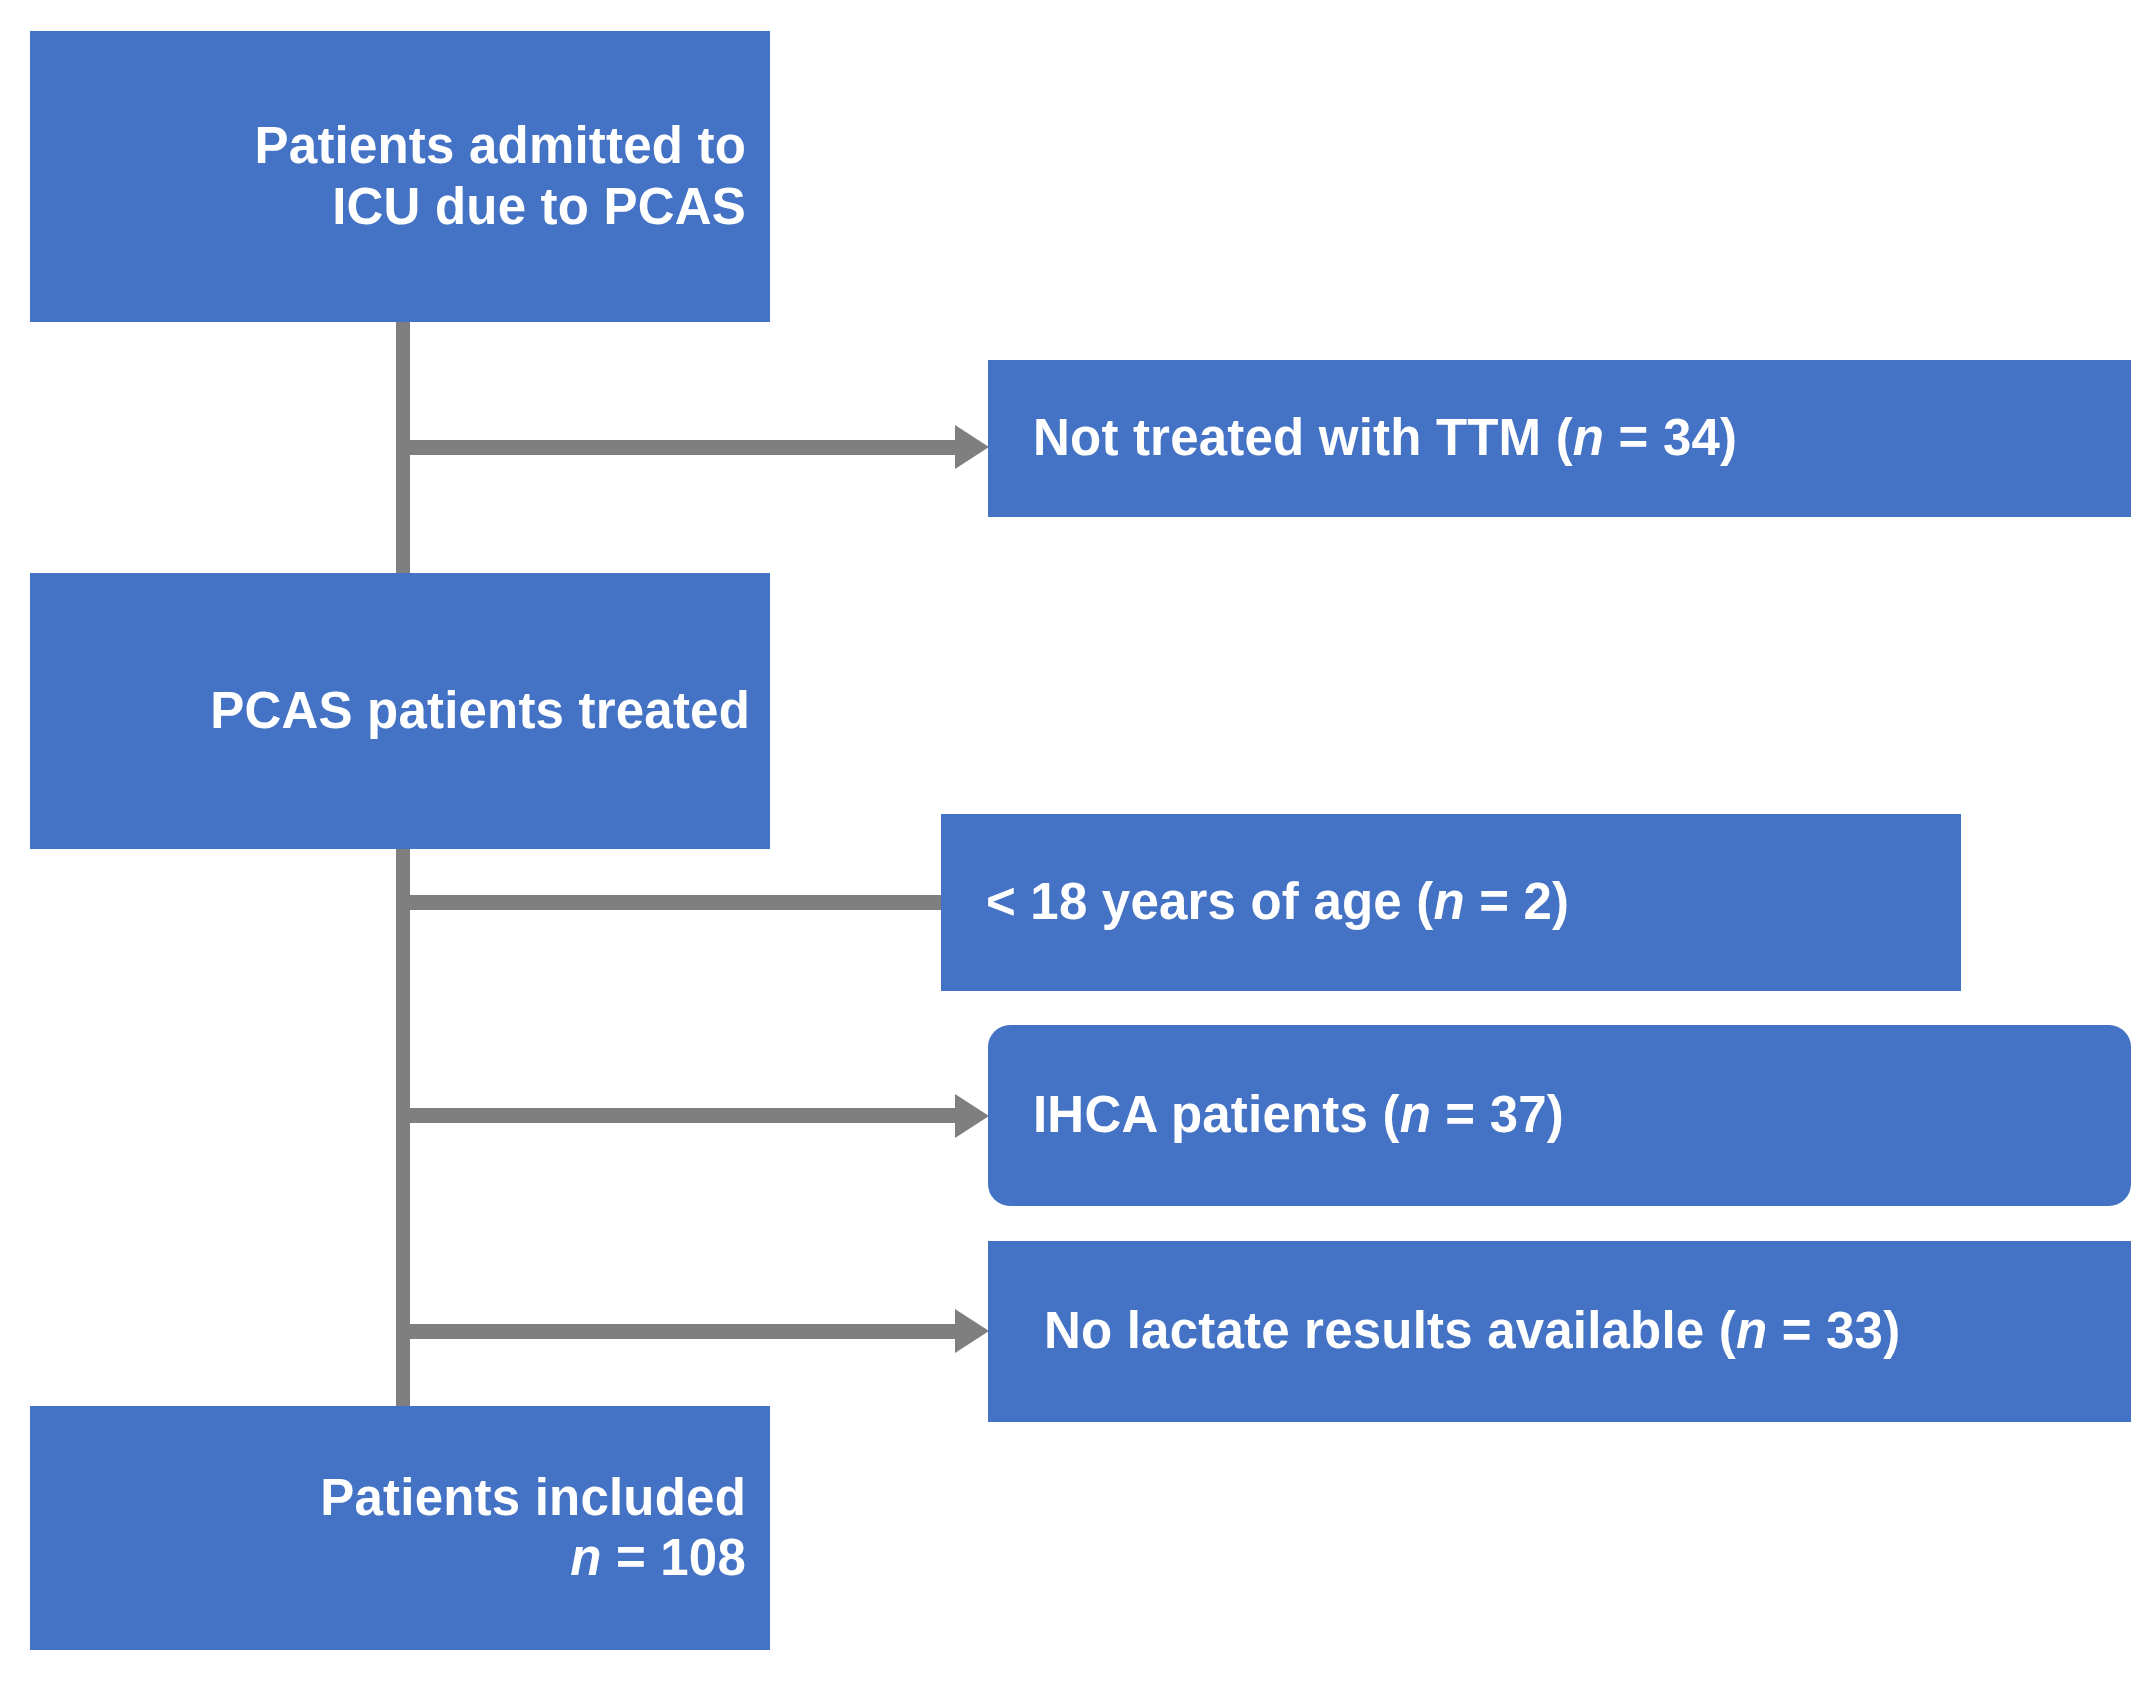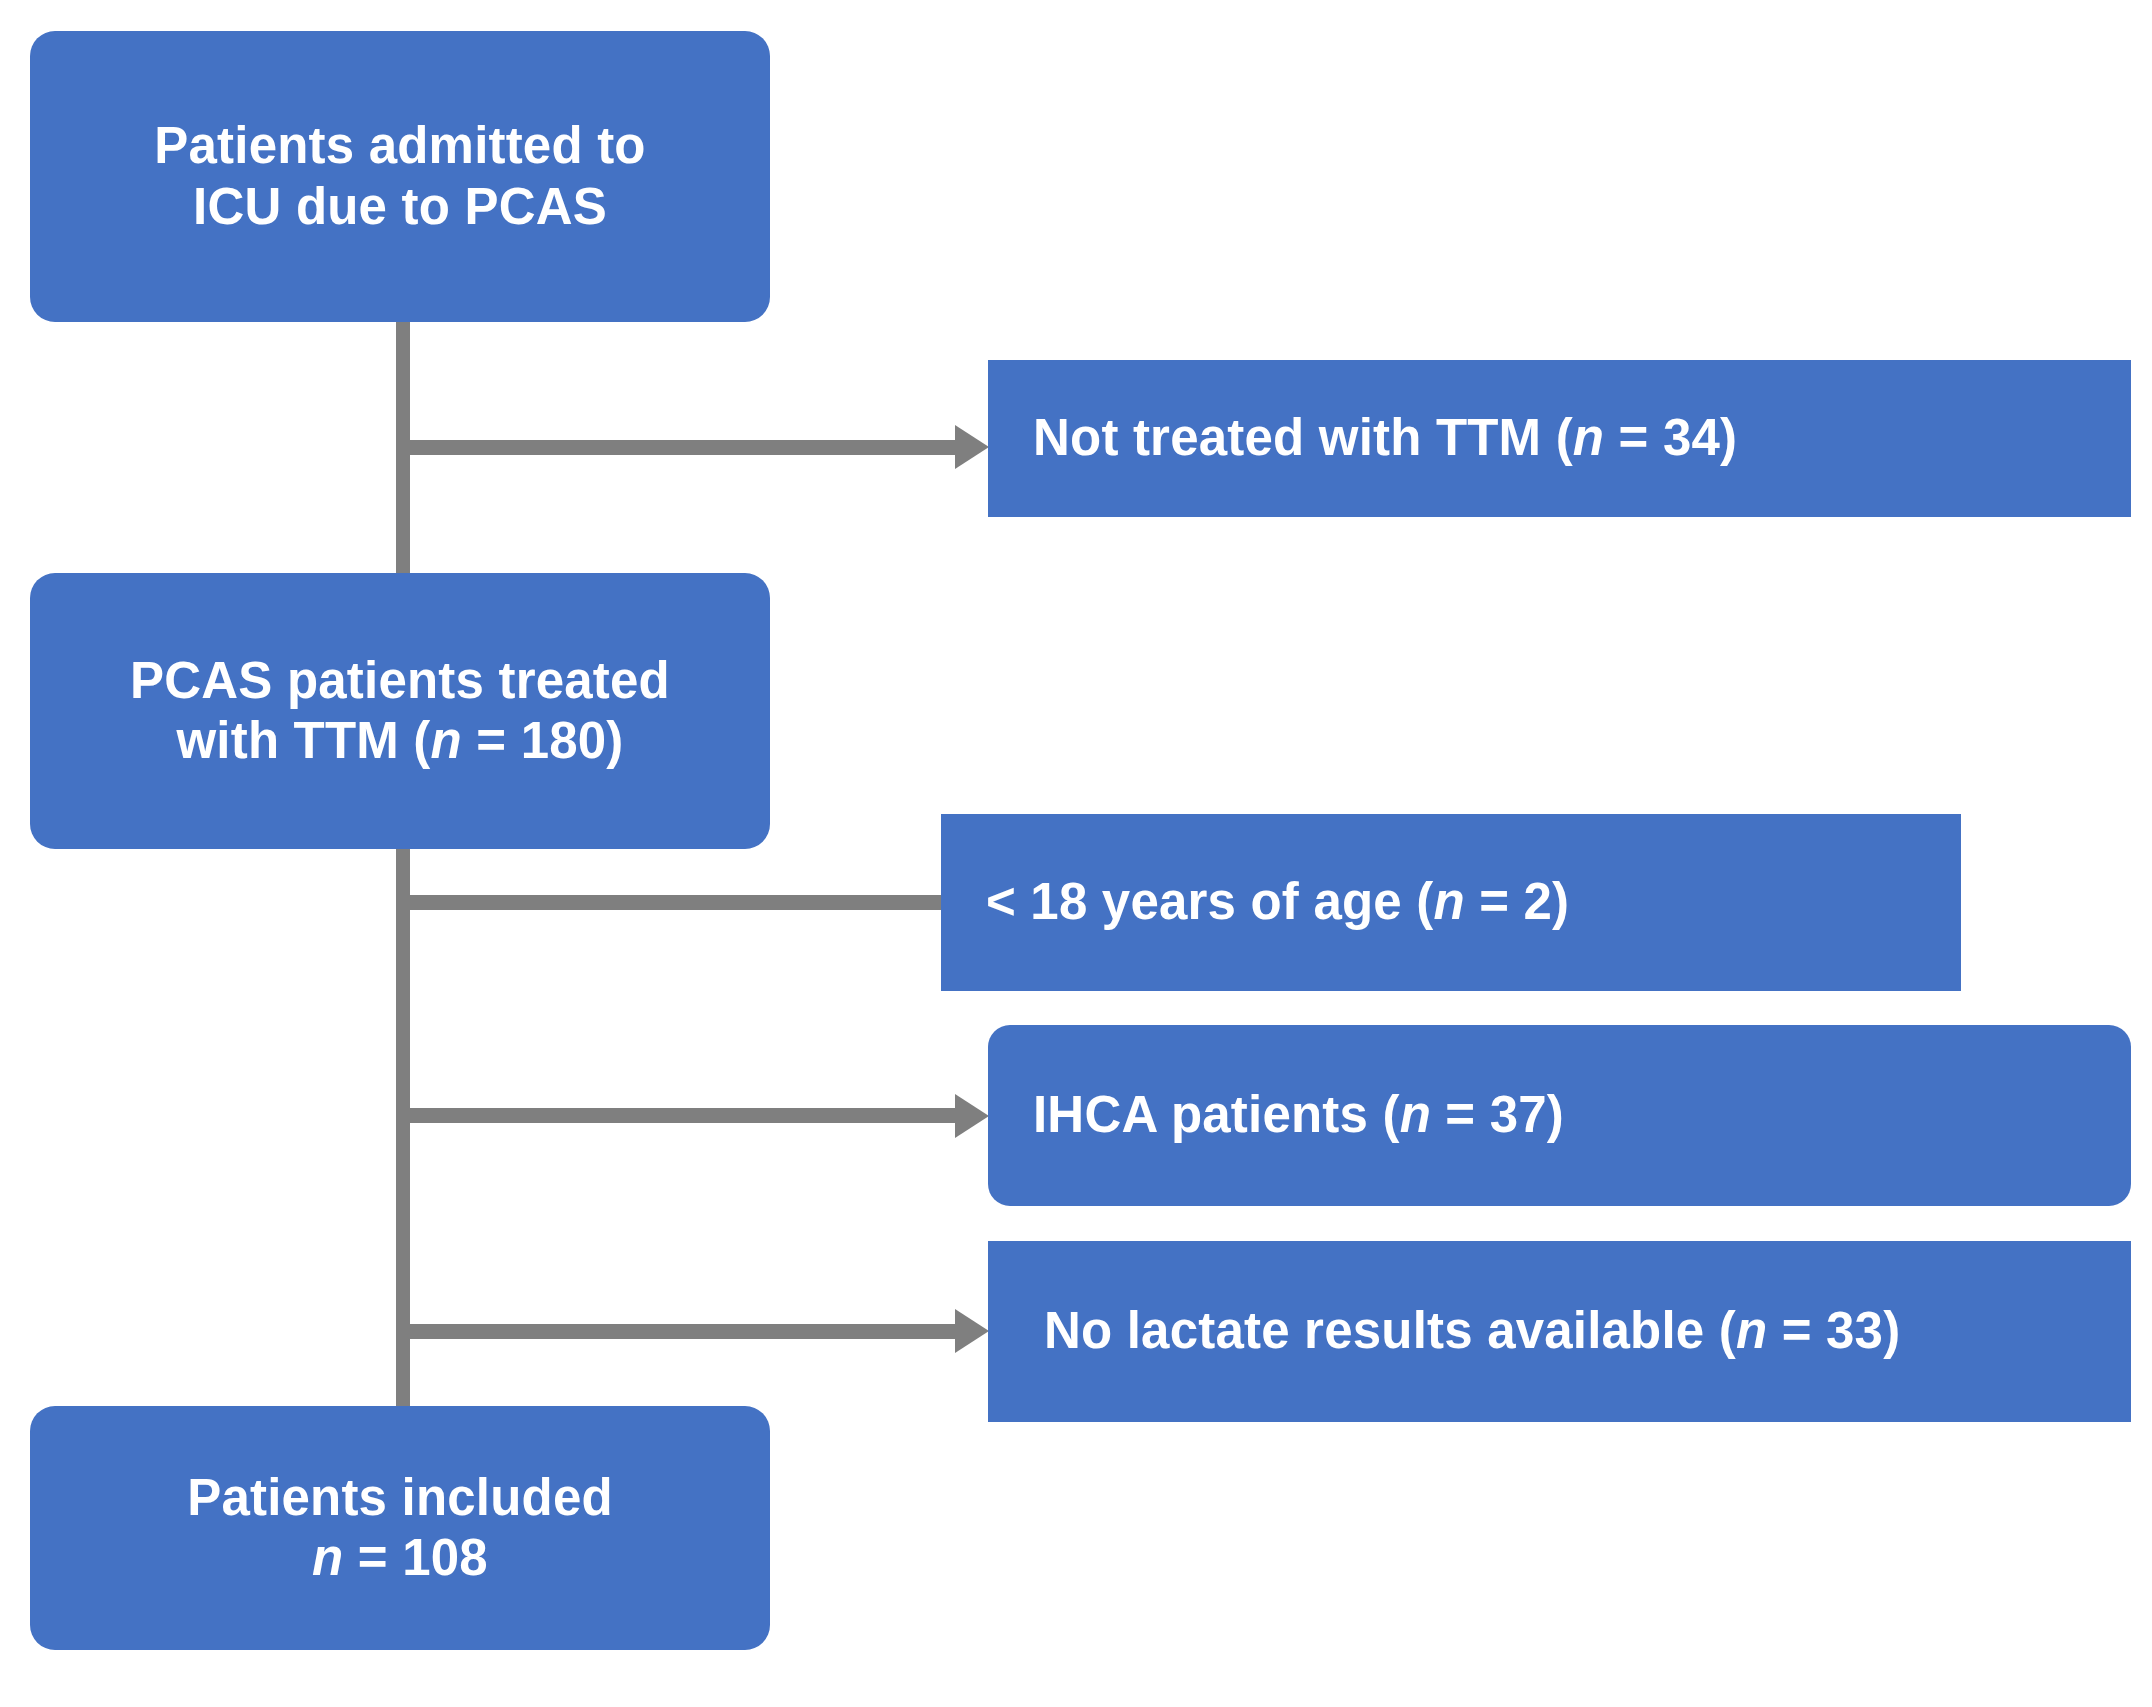--- a/index.html
+++ b/index.html
@@ -24,22 +24,21 @@
     color: #ffffff;
     font-weight: bold;
     display: flex;
     align-items: center;
     box-sizing: border-box;
     line-height: 1.18;
     letter-spacing: 0.2px;
   }
   .flow-box.center {
     justify-content: center;
-    text-align: center;
-    border-radius: 25px;
+    text-align: right;
   }
   .flow-box.left {
     justify-content: flex-start;
     text-align: left;
   }
   .flow-box .txt {
     display: block;
     width: 100%;
   }
   .flow-box .line {
@@ -123,21 +122,20 @@
   <div class="flow-box center" id="box-admitted">
     <span class="txt">
       <span class="line">Patients admitted to</span>
       <span class="line">ICU due to PCAS</span>
     </span>
   </div>
 
   <div class="flow-box center" id="box-ttm">
     <span class="txt">
       <span class="line">PCAS patients treated</span>
-      <span class="line"><span>with TTM  (</span><span class="italic-n">n</span><span> = 180)</span></span>
     </span>
   </div>
 
   <div class="flow-box center" id="box-included">
     <span class="txt">
       <span class="line">Patients included</span>
       <span class="line"><span class="italic-n">n</span><span> = 108</span></span>
     </span>
   </div>
 

